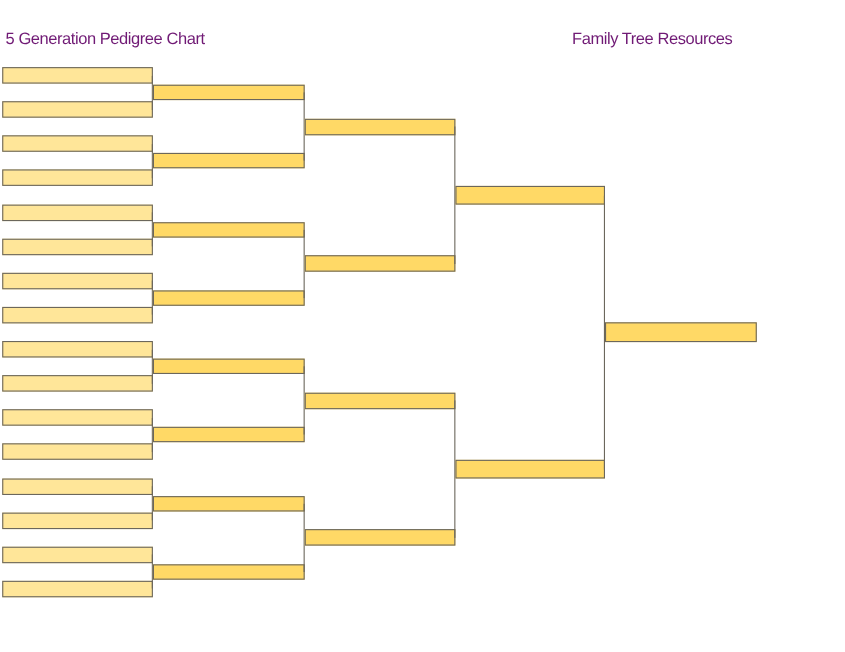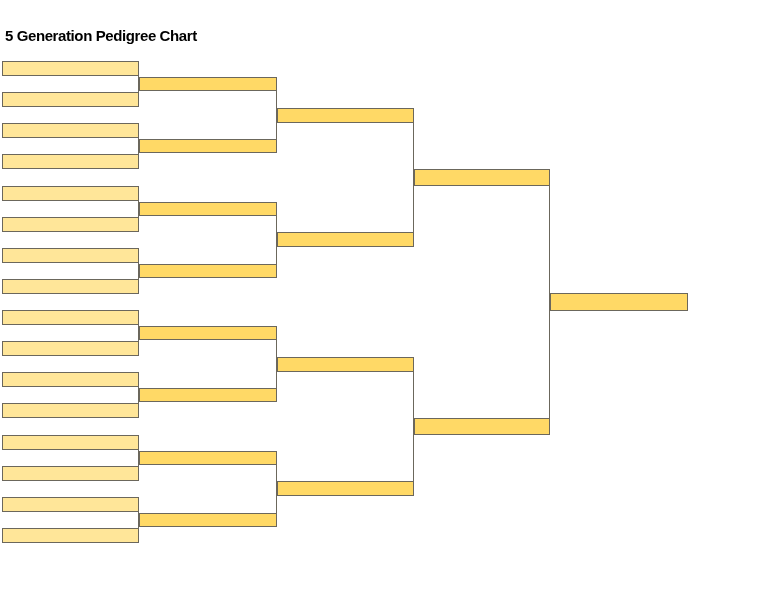--- a/index.html
+++ b/index.html
@@ -12,24 +12,24 @@
     width: 768px;
     height: 593px;
     background: #ffffff;
     font-family: "Liberation Sans", sans-serif;
     overflow: hidden;
   }
   .title {
     position: absolute;
     top: 28px;
     font-size: 15px;
-    font-weight: bold;
+    font-weight: normal;
     letter-spacing: -0.4px;
     line-height: 16px;
-    color: #000000;
+    color: #701a75;
     white-space: nowrap;
   }
   .title-left  { left: 5px; }
   .title-right { left: 520px; }
   .bracket {
     position: absolute;
     left: 0; top: 0; right: 0; bottom: 0;
   }
   .pbox {
     position: absolute;
@@ -40,20 +40,21 @@
     position: absolute;
     width: 1px;
     background: #6b675c;
   }
 </style>
 </head>
 <body>
 
 <div class="page">
   <div class="title title-left">5 Generation Pedigree Chart</div>
+  <div class="title title-right">Family Tree Resources</div>
   <div class="bracket">
       <div class="pbox" style="left: 2px; top: 61px; width: 137px; height: 15px; background: rgb(255, 230, 153); border-color: rgb(107, 103, 92);"></div>
       <div class="pbox" style="left: 2px; top: 92.1px; width: 137px; height: 15px; background: rgb(255, 230, 153); border-color: rgb(107, 103, 92);"></div>
       <div class="connector" style="left: 138px; top: 68.5px; height: 31.1px; background: rgb(107, 103, 92);"></div>
       <div class="pbox" style="left: 2px; top: 123.3px; width: 137px; height: 15px; background: rgb(255, 230, 153); border-color: rgb(107, 103, 92);"></div>
       <div class="pbox" style="left: 2px; top: 154.4px; width: 137px; height: 15px; background: rgb(255, 230, 153); border-color: rgb(107, 103, 92);"></div>
       <div class="connector" style="left: 138px; top: 130.8px; height: 31.1px; background: rgb(107, 103, 92);"></div>
       <div class="pbox" style="left: 2px; top: 185.5px; width: 137px; height: 15px; background: rgb(255, 230, 153); border-color: rgb(107, 103, 92);"></div>
       <div class="pbox" style="left: 2px; top: 216.7px; width: 137px; height: 15px; background: rgb(255, 230, 153); border-color: rgb(107, 103, 92);"></div>
       <div class="connector" style="left: 138px; top: 193px; height: 31.1px; background: rgb(107, 103, 92);"></div>

